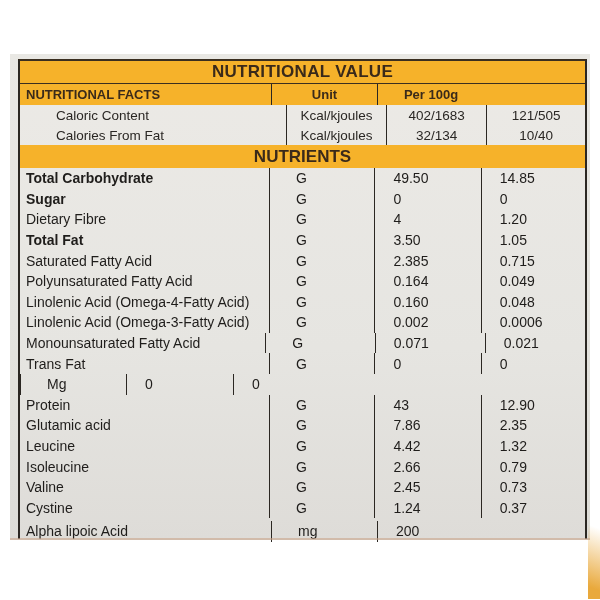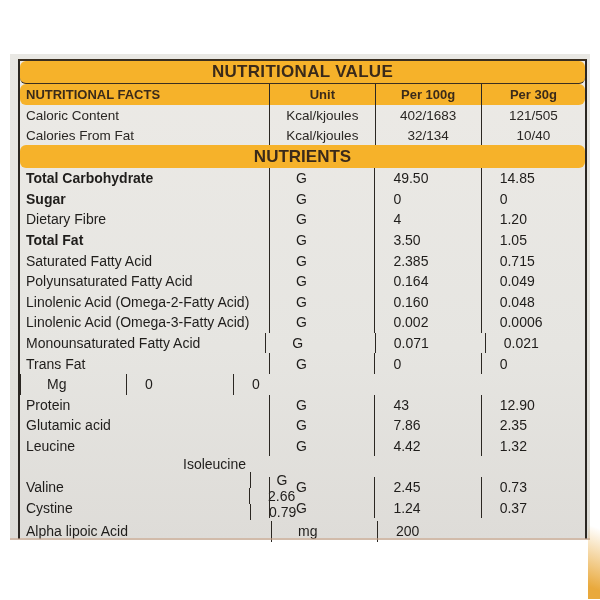--- a/index.html
+++ b/index.html
@@ -4,30 +4,30 @@
 <style>
   html, body { margin:0; padding:0; }
   body { width:600px; height:600px; background:#ffffff; position:relative; overflow:hidden;
          font-family:"Liberation Sans", "DejaVu Sans", sans-serif; color:#1f1d1b; }
   .photo { position:absolute; left:10px; top:54px; width:580px; height:486px;
            background:linear-gradient(180deg,#e9e8e4 0%,#e4e3de 55%,#dddcd7 100%); }
   .label { position:absolute; left:18px; top:59px; width:569px; height:480px;
            border-left:2px solid #2b2722; border-right:2px solid #2b2722; border-top:2px solid #3a2e20;
            box-sizing:border-box; background:linear-gradient(180deg,#eceae6 0%,#e6e5e1 60%,#dedcd8 100%); }
   .row { position:absolute; left:0; width:100%; display:flex; align-items:center; box-sizing:border-box; }
-  .orange { background:#f6b22a;border-radius:6px; }
+  .orange { background:#f6b22a; }
   .title { top:0; height:23px; justify-content:center; font-weight:bold; font-size:17px; color:#3a2a1a; letter-spacing:0.3px;
            border-bottom:1.5px solid #3a2e20; }
   .hdr { top:23px; height:21px; font-weight:bold; font-size:13px; color:#3a2a1a; }
   .cell { box-sizing:border-box; height:100%; display:flex; align-items:center; }
   .c1 { width:251px; padding-left:6px; }
   .c2 { width:106px; justify-content:center; border-left:1.5px solid #2b2722; }
   .c3 { width:107px; justify-content:center; border-left:1.5px solid #2b2722; }
   .c4 { width:105px; justify-content:center; border-left:1.5px solid #2b2722; }
-  .cal { height:20px; font-size:13.5px; color:#2a2724; }
+  .cal { height:20px; font-size:13.5px; color:#2a2724;padding-left:30px; }
   .band { top:84px; height:23px; justify-content:center; font-weight:bold; font-size:17px; color:#3a2a1a; }
   .nut { height:20.6px; font-size:14px; color:#1f1d1b; }
   .nut .c3, .nut .c4 { justify-content:flex-start; padding-left:18px; }
   .nut .c2 { justify-content:flex-start; padding-left:26px; }
   .bold { font-weight:bold; }
   .bottom-edge { position:absolute; left:10px; top:538px; width:580px; height:2px; background:#c9a58c; opacity:0.6; }
   .swoosh { position:absolute; left:568px; top:420px; width:18px; height:118px;
             background:linear-gradient(200deg, rgba(0,0,0,0) 40%, #e9a93c 90%); }
 </style>
 </head>
@@ -35,21 +35,20 @@
 
 <div class="photo"></div>
 
 <div class="label">
   <div class="row orange title">NUTRITIONAL VALUE</div>
 
   <div class="row orange hdr">
     <div class="cell c1">NUTRITIONAL FACTS</div>
     <div class="cell c2">Unit</div>
     <div class="cell c3">Per 100g</div>
-    <div class="cell c4">Per 30g</div>
   </div>
 
   <div id="cal-rows">
       <div class="row cal" style="top: 44px;">
         <div class="cell c1">Caloric Content</div>
         <div class="cell c2">Kcal/kjoules</div>
         <div class="cell c3">402/1683</div>
         <div class="cell c4">121/505</div>
       </div>
       <div class="row cal" style="top: 64px;">
@@ -93,21 +92,21 @@
         <div class="cell c3">2.385</div>
         <div class="cell c4">0.715</div>
       </div>
       <div class="row nut" style="top: 210px;">
         <div class="cell c1">Polyunsaturated Fatty Acid</div>
         <div class="cell c2">G</div>
         <div class="cell c3">0.164</div>
         <div class="cell c4">0.049</div>
       </div>
       <div class="row nut" style="top: 230.6px;">
-        <div class="cell c1">Linolenic Acid (Omega-2-Fatty Acid)</div>
+        <div class="cell c1">Linolenic Acid (Omega-4-Fatty Acid)</div>
         <div class="cell c2">G</div>
         <div class="cell c3">0.160</div>
         <div class="cell c4">0.048</div>
       </div>
       <div class="row nut" style="top: 251.2px;">
         <div class="cell c1">Linolenic Acid (Omega-3-Fatty Acid)</div>
         <div class="cell c2">G</div>
         <div class="cell c3">0.002</div>
         <div class="cell c4">0.0006</div>
       </div>
@@ -139,21 +138,21 @@
         <div class="cell c2">G</div>
         <div class="cell c3">7.86</div>
         <div class="cell c4">2.35</div>
       </div>
       <div class="row nut" style="top: 374.8px;">
         <div class="cell c1">Leucine</div>
         <div class="cell c2">G</div>
         <div class="cell c3">4.42</div>
         <div class="cell c4">1.32</div>
       </div>
-      <div class="row nut" style="top: 395.4px; flex-direction: column;">
+      <div class="row nut" style="top: 395.4px;">
         <div class="cell c1">Isoleucine</div>
         <div class="cell c2">G</div>
         <div class="cell c3">2.66</div>
         <div class="cell c4">0.79</div>
       </div>
       <div class="row nut" style="top: 416px;">
         <div class="cell c1">Valine</div>
         <div class="cell c2">G</div>
         <div class="cell c3">2.45</div>
         <div class="cell c4">0.73</div>

